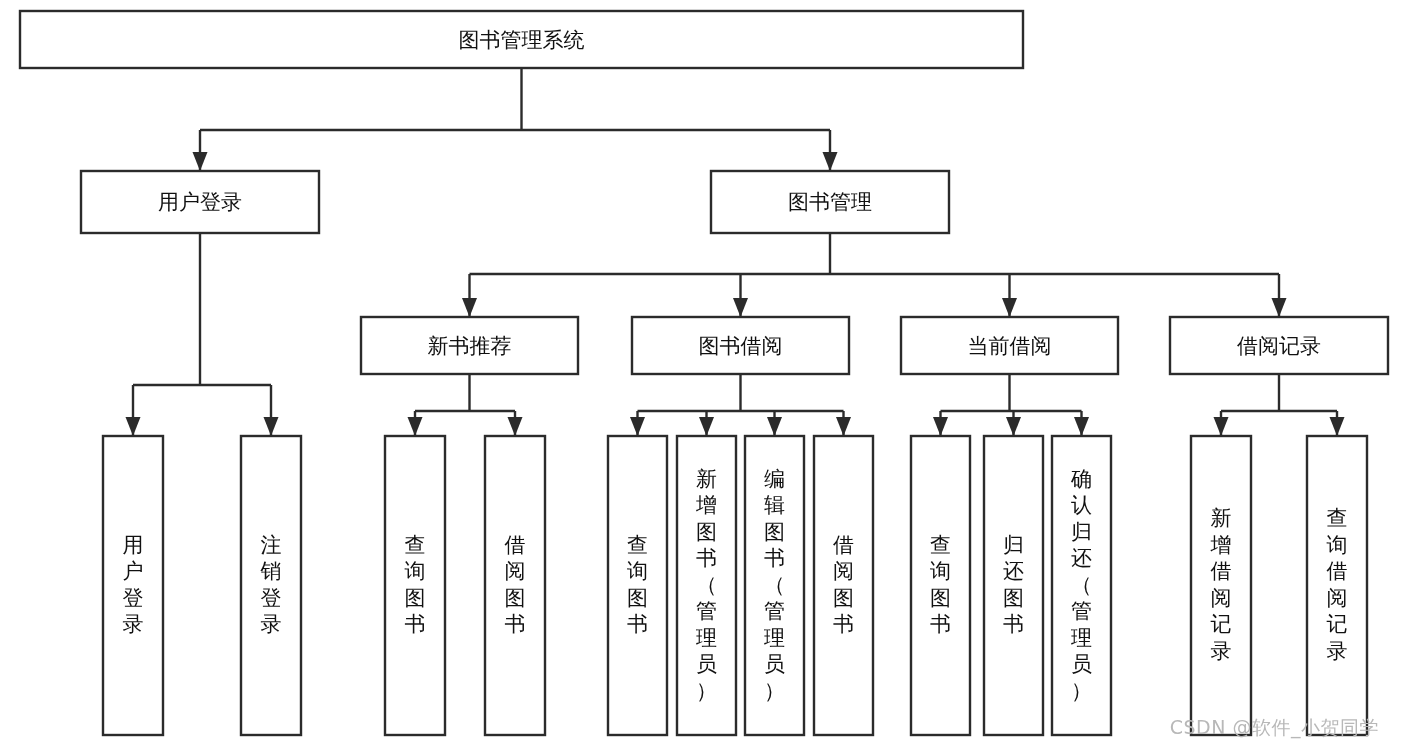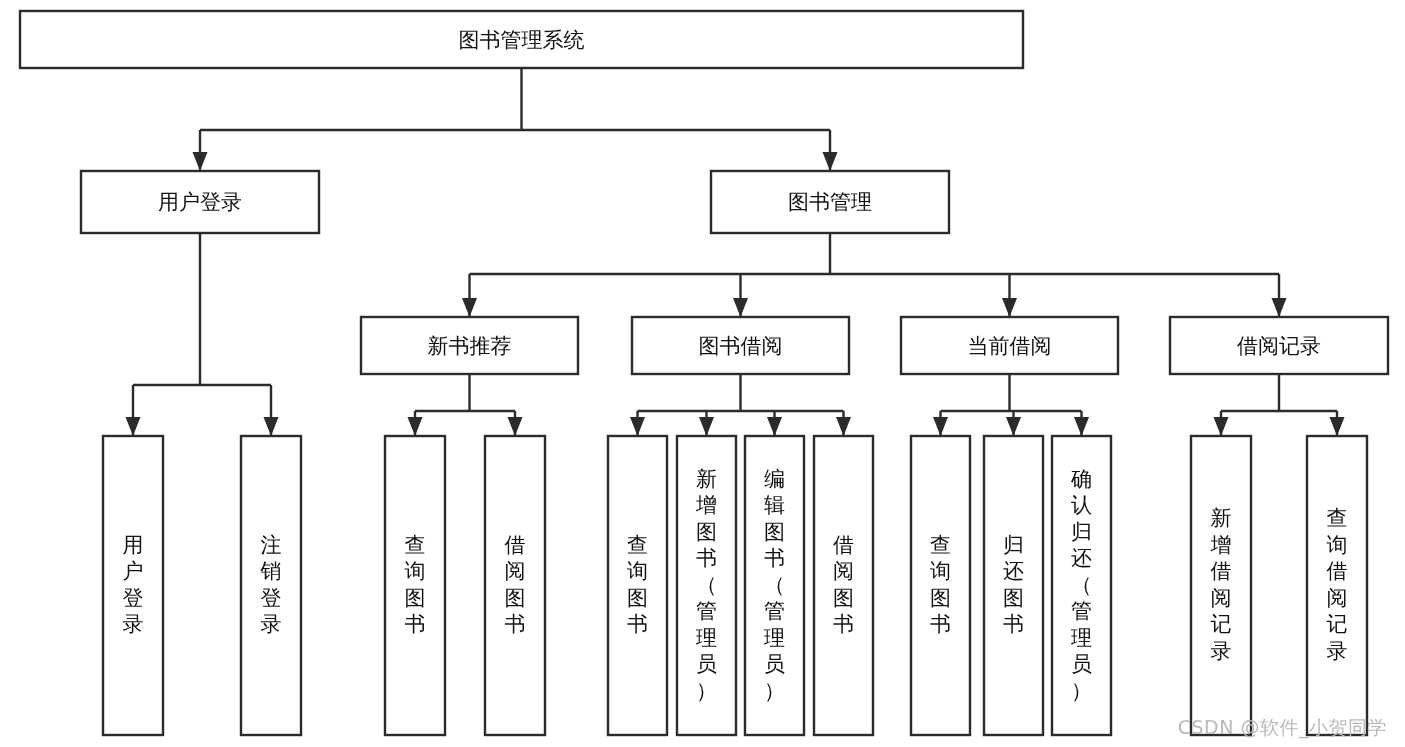--- a/index.html
+++ b/index.html
@@ -52,21 +52,21 @@
   }
   .node-label-v {
     fill: #111111;
     font-family: "DejaVu Sans", "Liberation Sans", sans-serif;
     font-size: 21px;
     text-anchor: middle;
     dominant-baseline: middle;
   }
   .watermark-text {
     position: absolute;
-    right: 0;
+    right: 8px;
     bottom: 6px;
     font-family: "DejaVu Sans", "Liberation Sans", sans-serif;
     font-size: 19px;
     color: #b8b8b8;
     letter-spacing: 0.5px;
     white-space: nowrap;
     user-select: none;
   }
 </style>
 </head>

